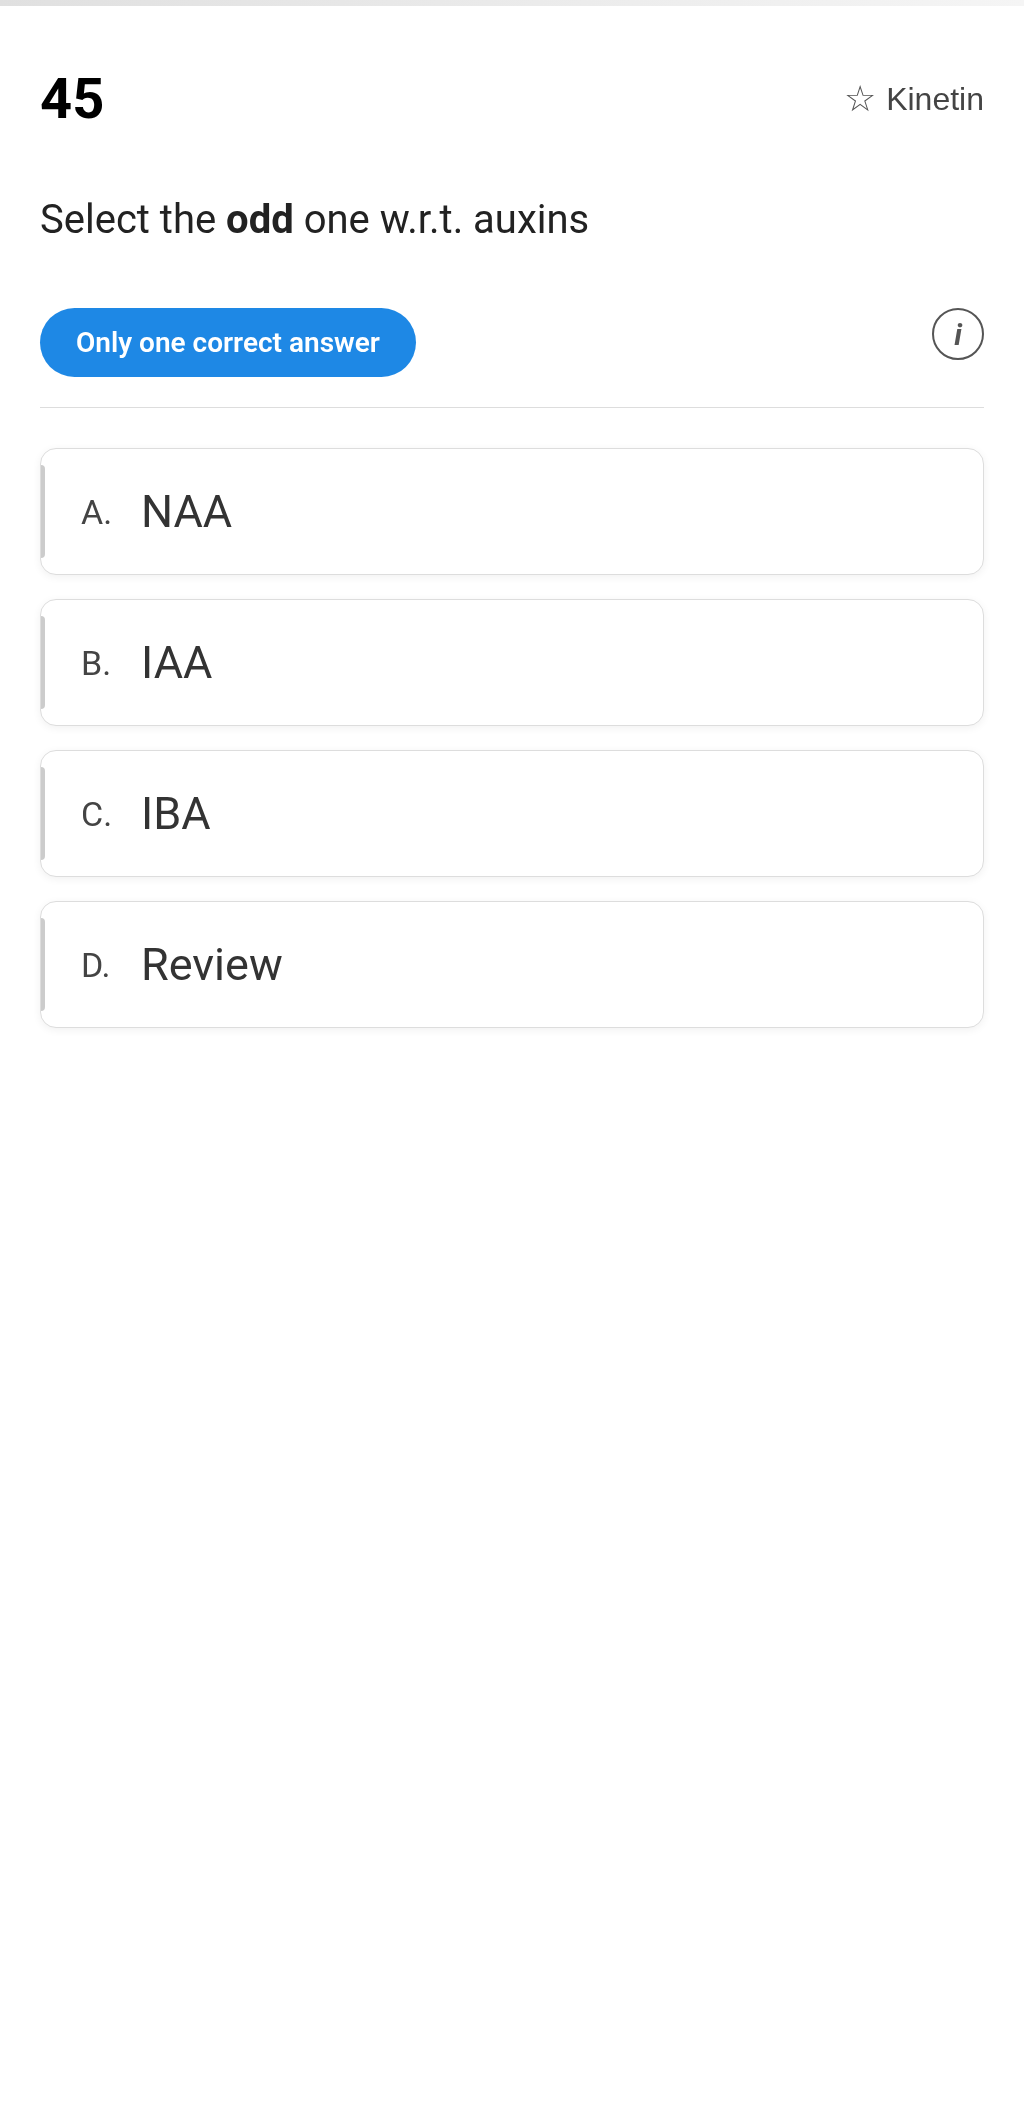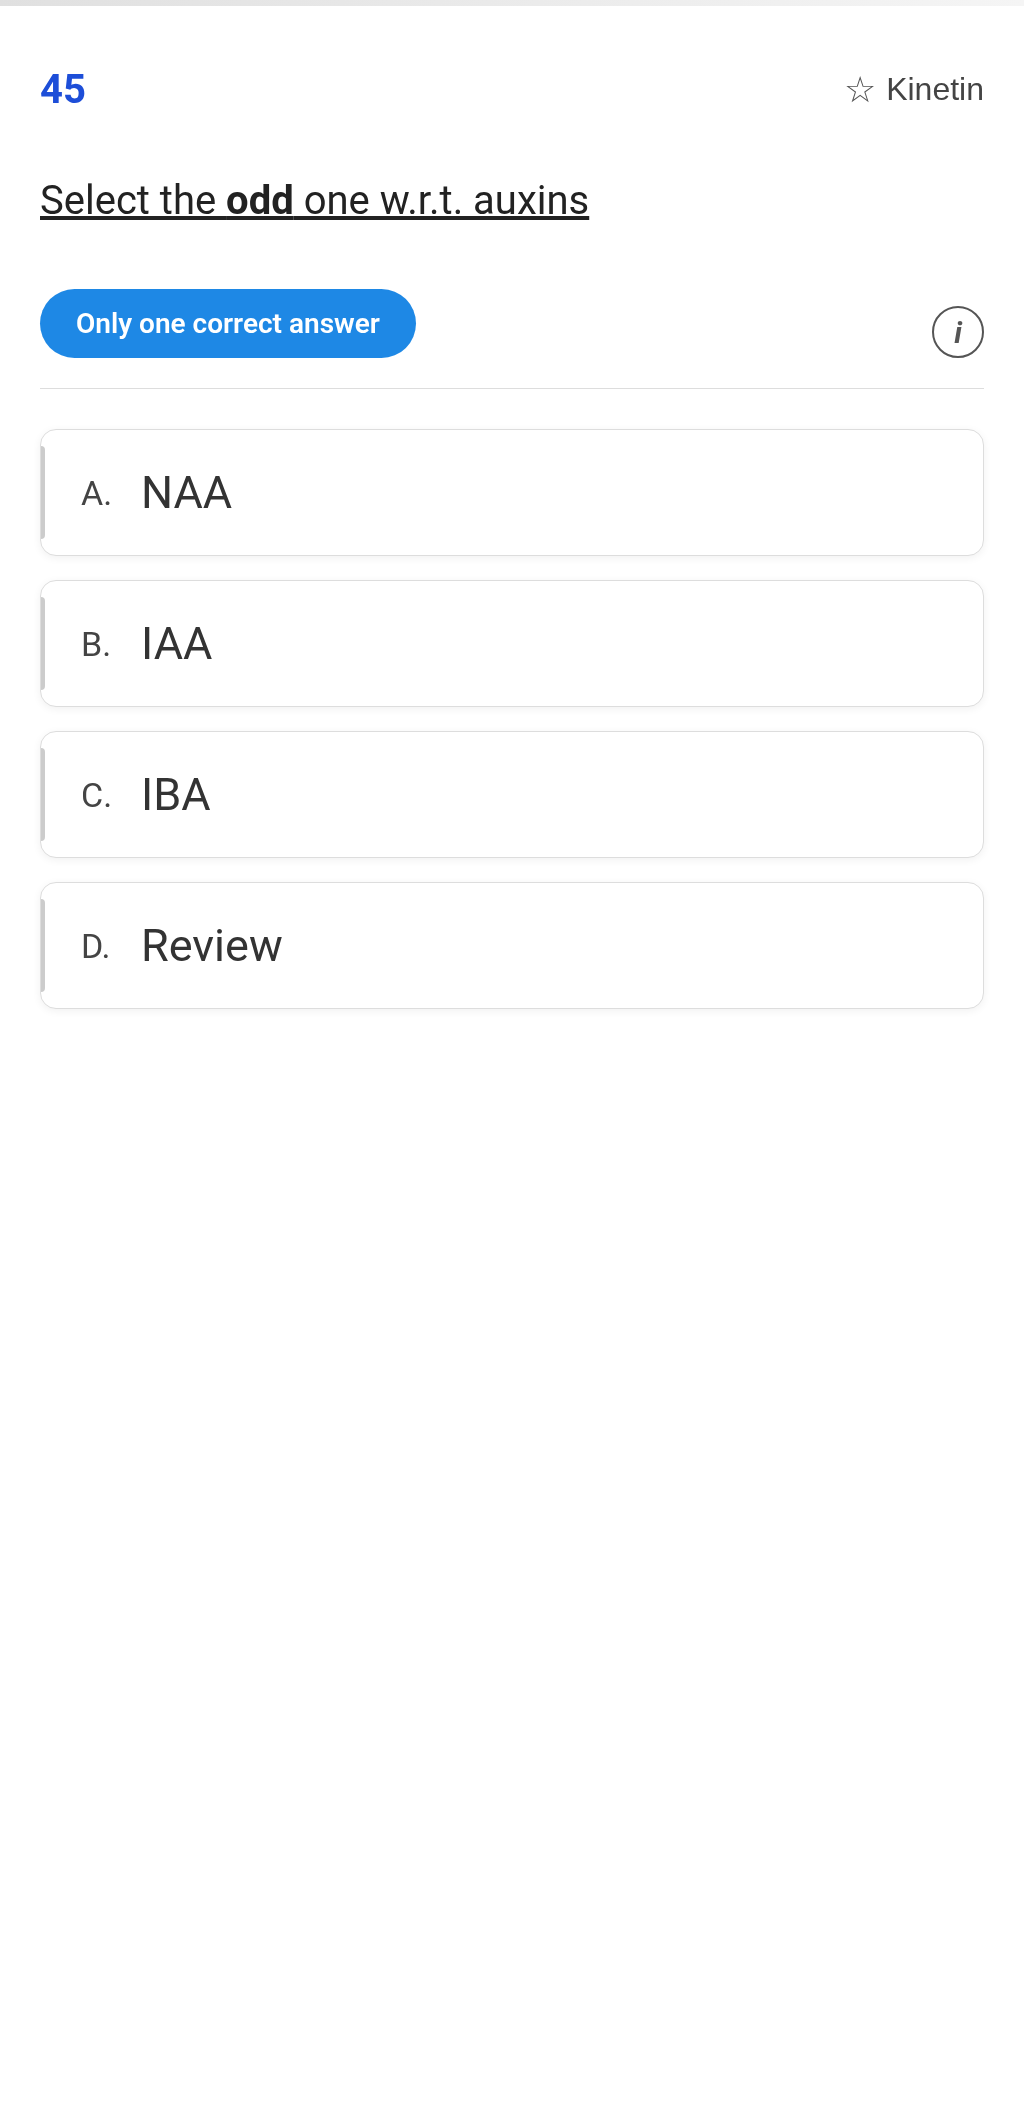--- a/index.html
+++ b/index.html
@@ -29,23 +29,23 @@
     }
 
     .header {
       display: flex;
       justify-content: space-between;
       align-items: center;
       margin-bottom: 60px;
     }
 
     .question-number {
-      font-size: 40px;
+      font-size: 56px;
       font-weight: 700;
-      color: #1d4ed8;
+      color: #000000;
     }
 
     .review-button {
       display: flex;
       align-items: center;
       gap: 10px;
       background: none;
       border: none;
       cursor: pointer;
       font-size: 32px;
@@ -58,30 +58,29 @@
       color: #555;
       line-height: 1;
     }
 
     .question-text {
       font-size: 40px;
       color: #222;
       font-weight: 400;
       line-height: 1.4;
       margin-bottom: 60px;
-      text-decoration: underline;
     }
 
     .question-text strong {
       font-weight: 700;
     }
 
     .answer-type-row {
       display: flex;
-      align-items: flex-end;
+      align-items: flex-start;
       justify-content: space-between;
       margin-bottom: 30px;
     }
 
     .answer-type-badge {
       background-color: #1e88e5;
       color: #fff;
       border-radius: 50px;
       padding: 18px 36px;
       font-size: 28px;

